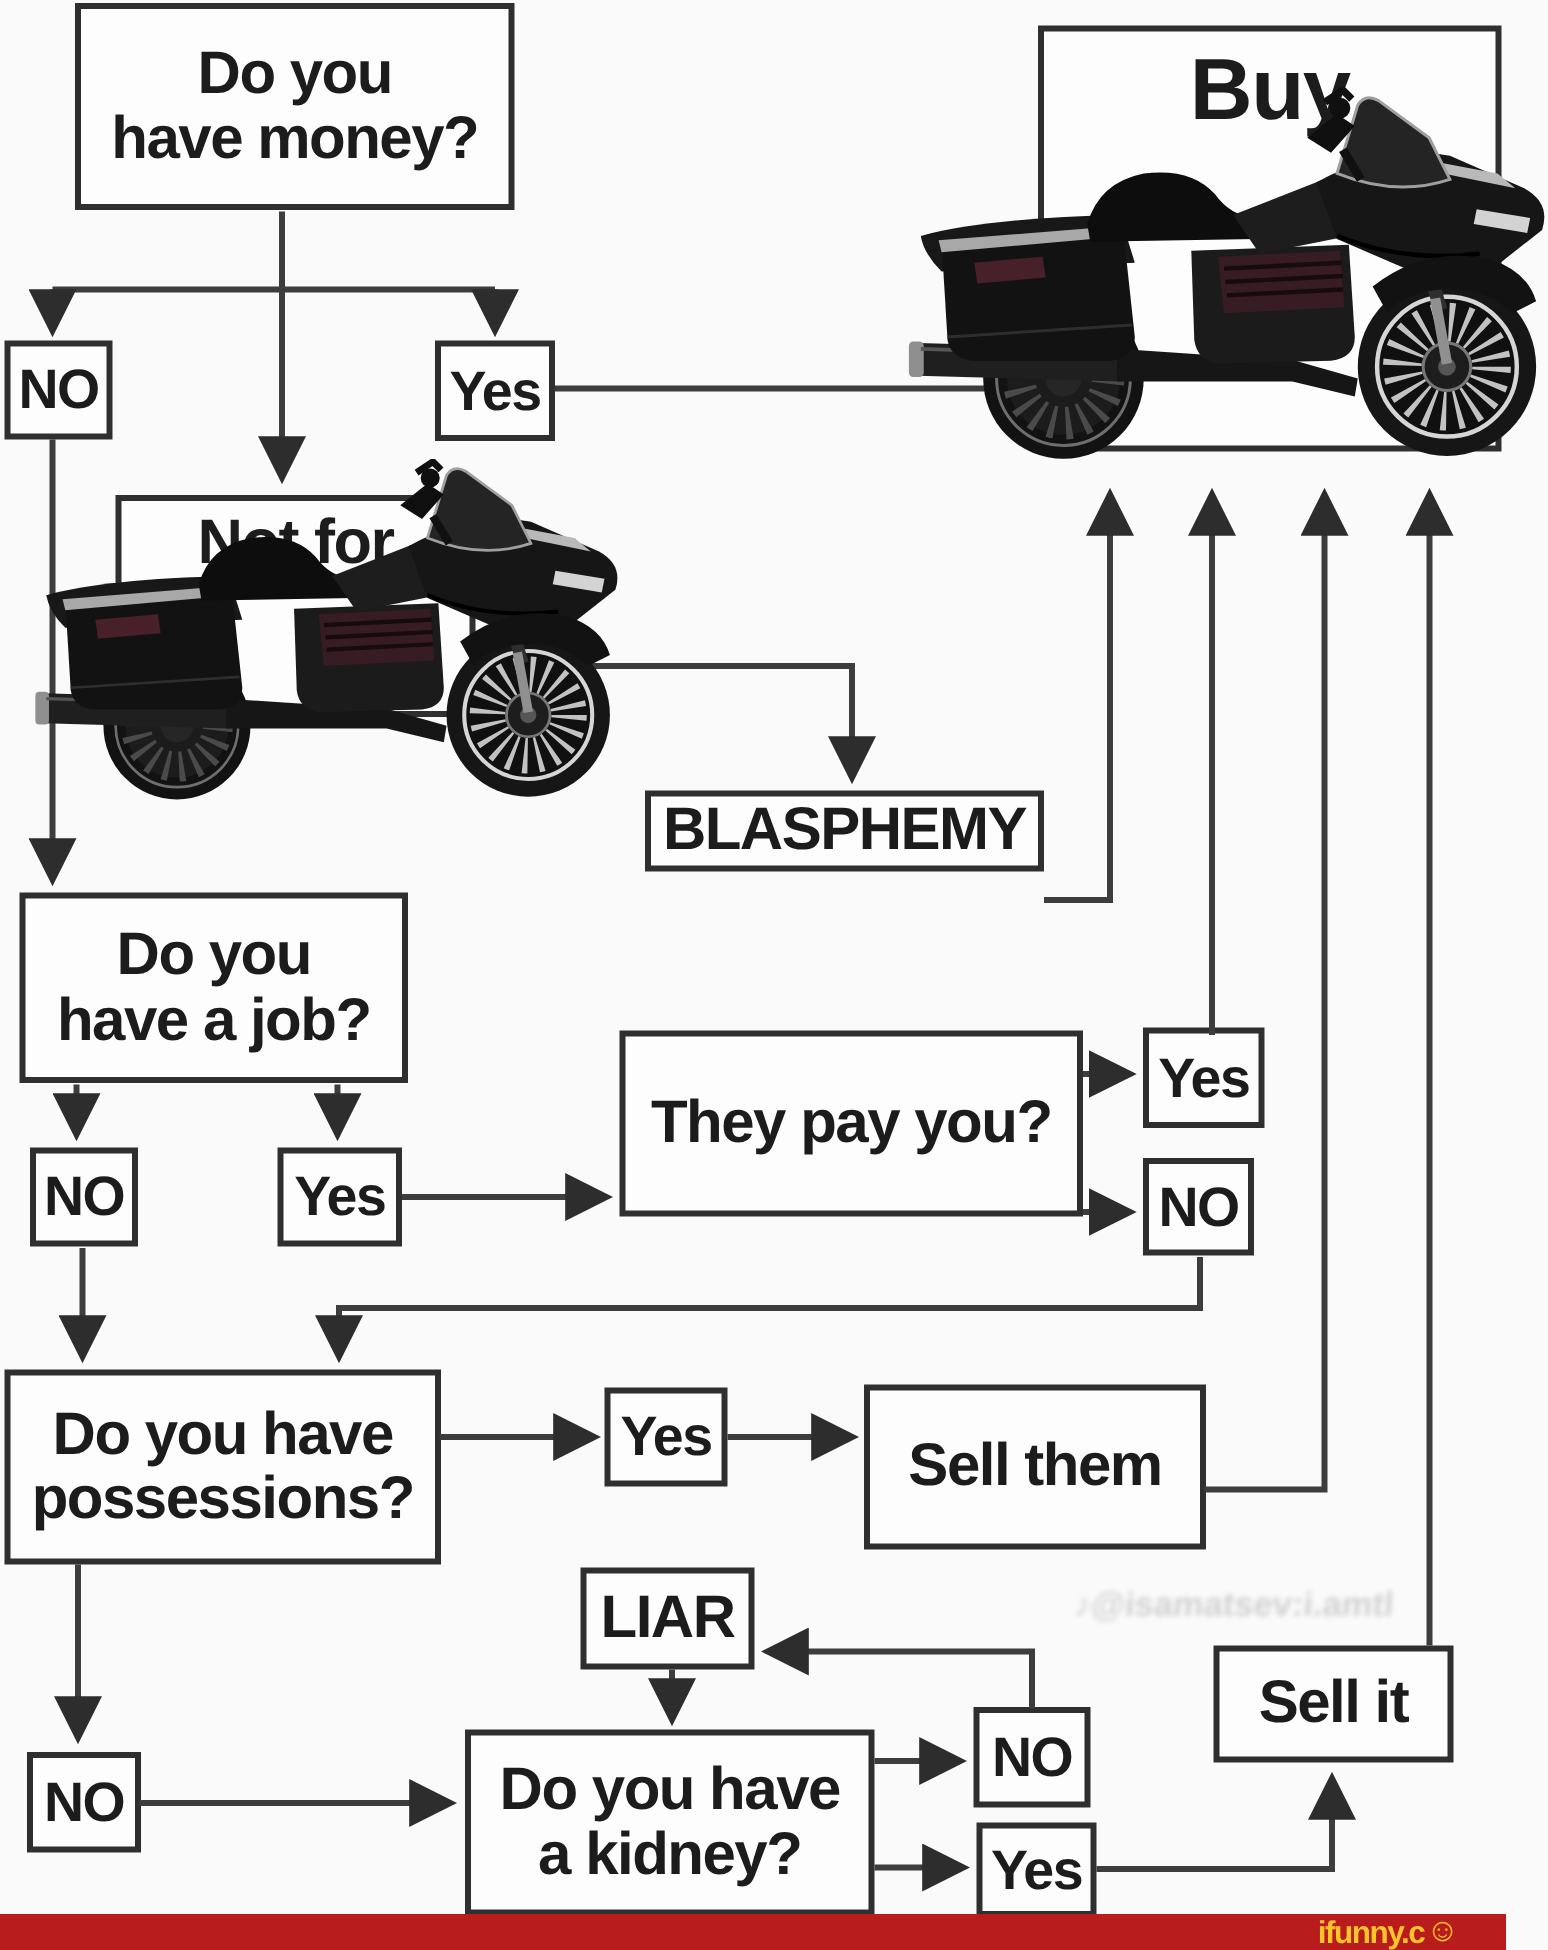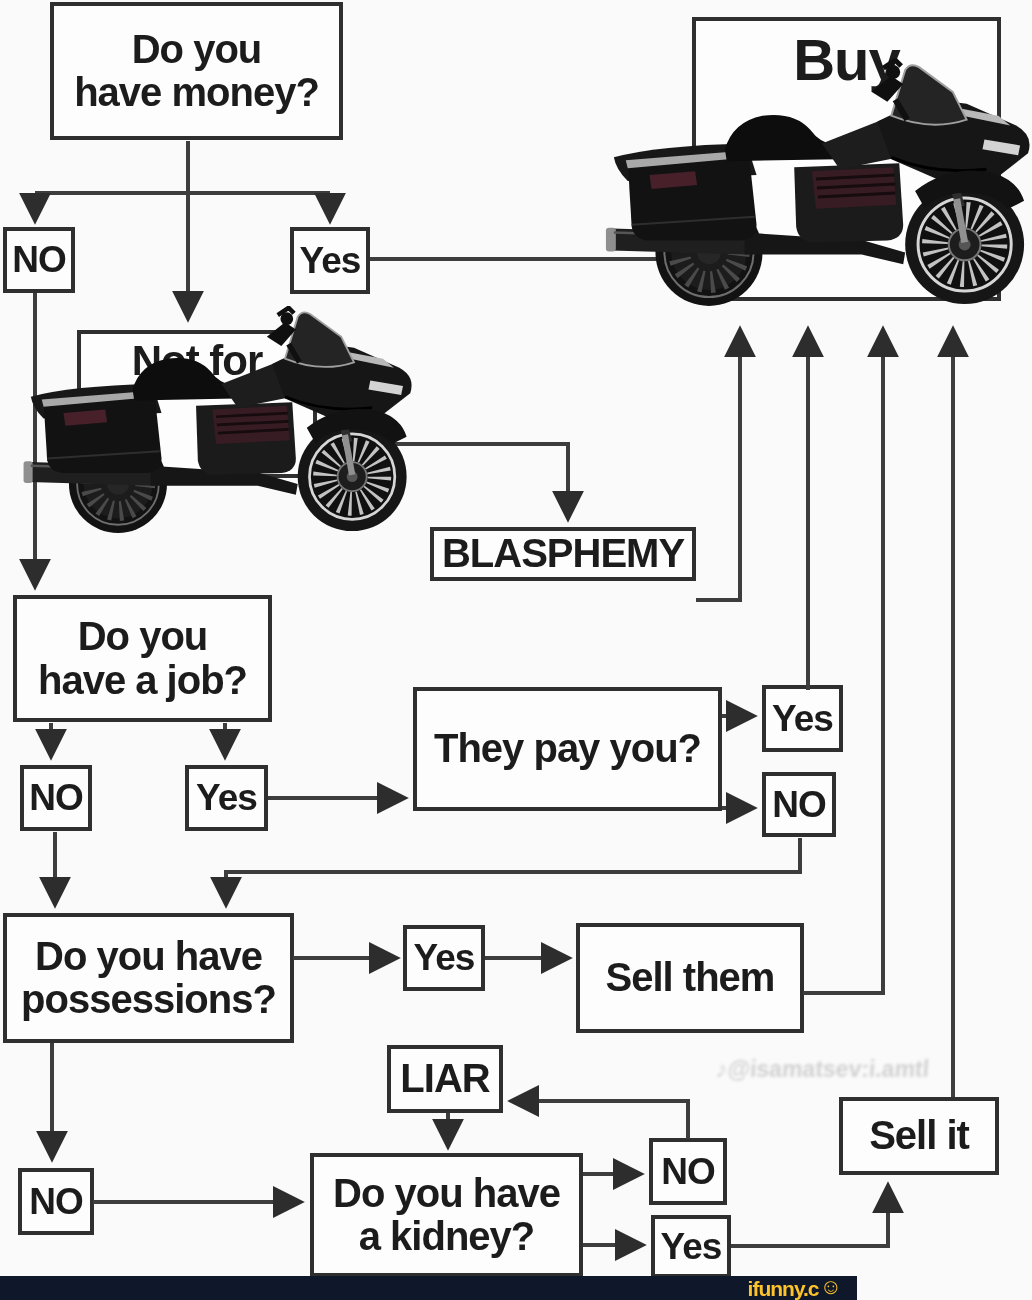--- a/index.html
+++ b/index.html
@@ -19,23 +19,23 @@
   .node.small{font-size:37px;}
   .node.big{font-size:40px;}
   .node.top-align{align-items:flex-start;}
   .bike{position:absolute;z-index:4;}
   #watermark{
     position:absolute;z-index:5;left:716px;top:1056px;width:300px;height:32px;
     font-size:23px;font-weight:bold;color:#8f8f8f;opacity:.38;
     filter:blur(1.6px);transform:skewX(-4deg);overflow:hidden;white-space:nowrap;
   }
   #footer-bar{
-    position:absolute;z-index:6;left:0;top:1276px;width:857px;height:24px;
-    background:#0f172a;display:flex;align-items:center;justify-content:flex-end;
-    padding-right:16px;box-sizing:border-box;
+    position:absolute;z-index:6;left:0;top:1276px;width:1004px;height:24px;
+    background:#b91c1c;display:flex;align-items:center;justify-content:flex-end;
+    padding-right:32px;box-sizing:border-box;
   }
   #footer-logo{
     color:#fdc32a;font-weight:bold;font-size:21px;letter-spacing:-1px;
     display:flex;align-items:center;line-height:1;
   }
   #footer-smiley{font-size:22px;margin-left:1px;transform:translateY(-1px);}
 </style>
 </head>
 <body>
 
@@ -115,21 +115,21 @@
 
   <div class="node small" style="left:18px;top:1168px;width:76px;height:67px;">NO</div>
 
   <div class="node big" style="left:310px;top:1153px;width:273px;height:124px;">Do you have
 a kidney?</div>
 
   <div class="node small" style="left:649px;top:1138px;width:78px;height:67px;">NO</div>
 
   <div class="node small" style="left:651px;top:1215px;width:80px;height:63px;">Yes</div>
 
-  <div class="node big" style="left:809px;top:1097px;width:160px;height:78px;margin-left:30px;">Sell it</div>
+  <div class="node big" style="left:809px;top:1097px;width:160px;height:78px;">Sell it</div>
 
   <svg width="0" height="0" style="position:absolute">
     <defs>
       <symbol id="bike" viewBox="0 0 440 260">
         <g>
           <g>
             <circle cx="112" cy="196" r="54" fill="#121212"></circle>
             <circle cx="112" cy="196" r="38" fill="#1c1c1c"></circle>
             <circle cx="112" cy="196" r="30" fill="none" stroke="#4a4a4a" stroke-width="22" stroke-dasharray="3.5 7"></circle>
             <circle cx="112" cy="196" r="12" fill="#262626"></circle>

